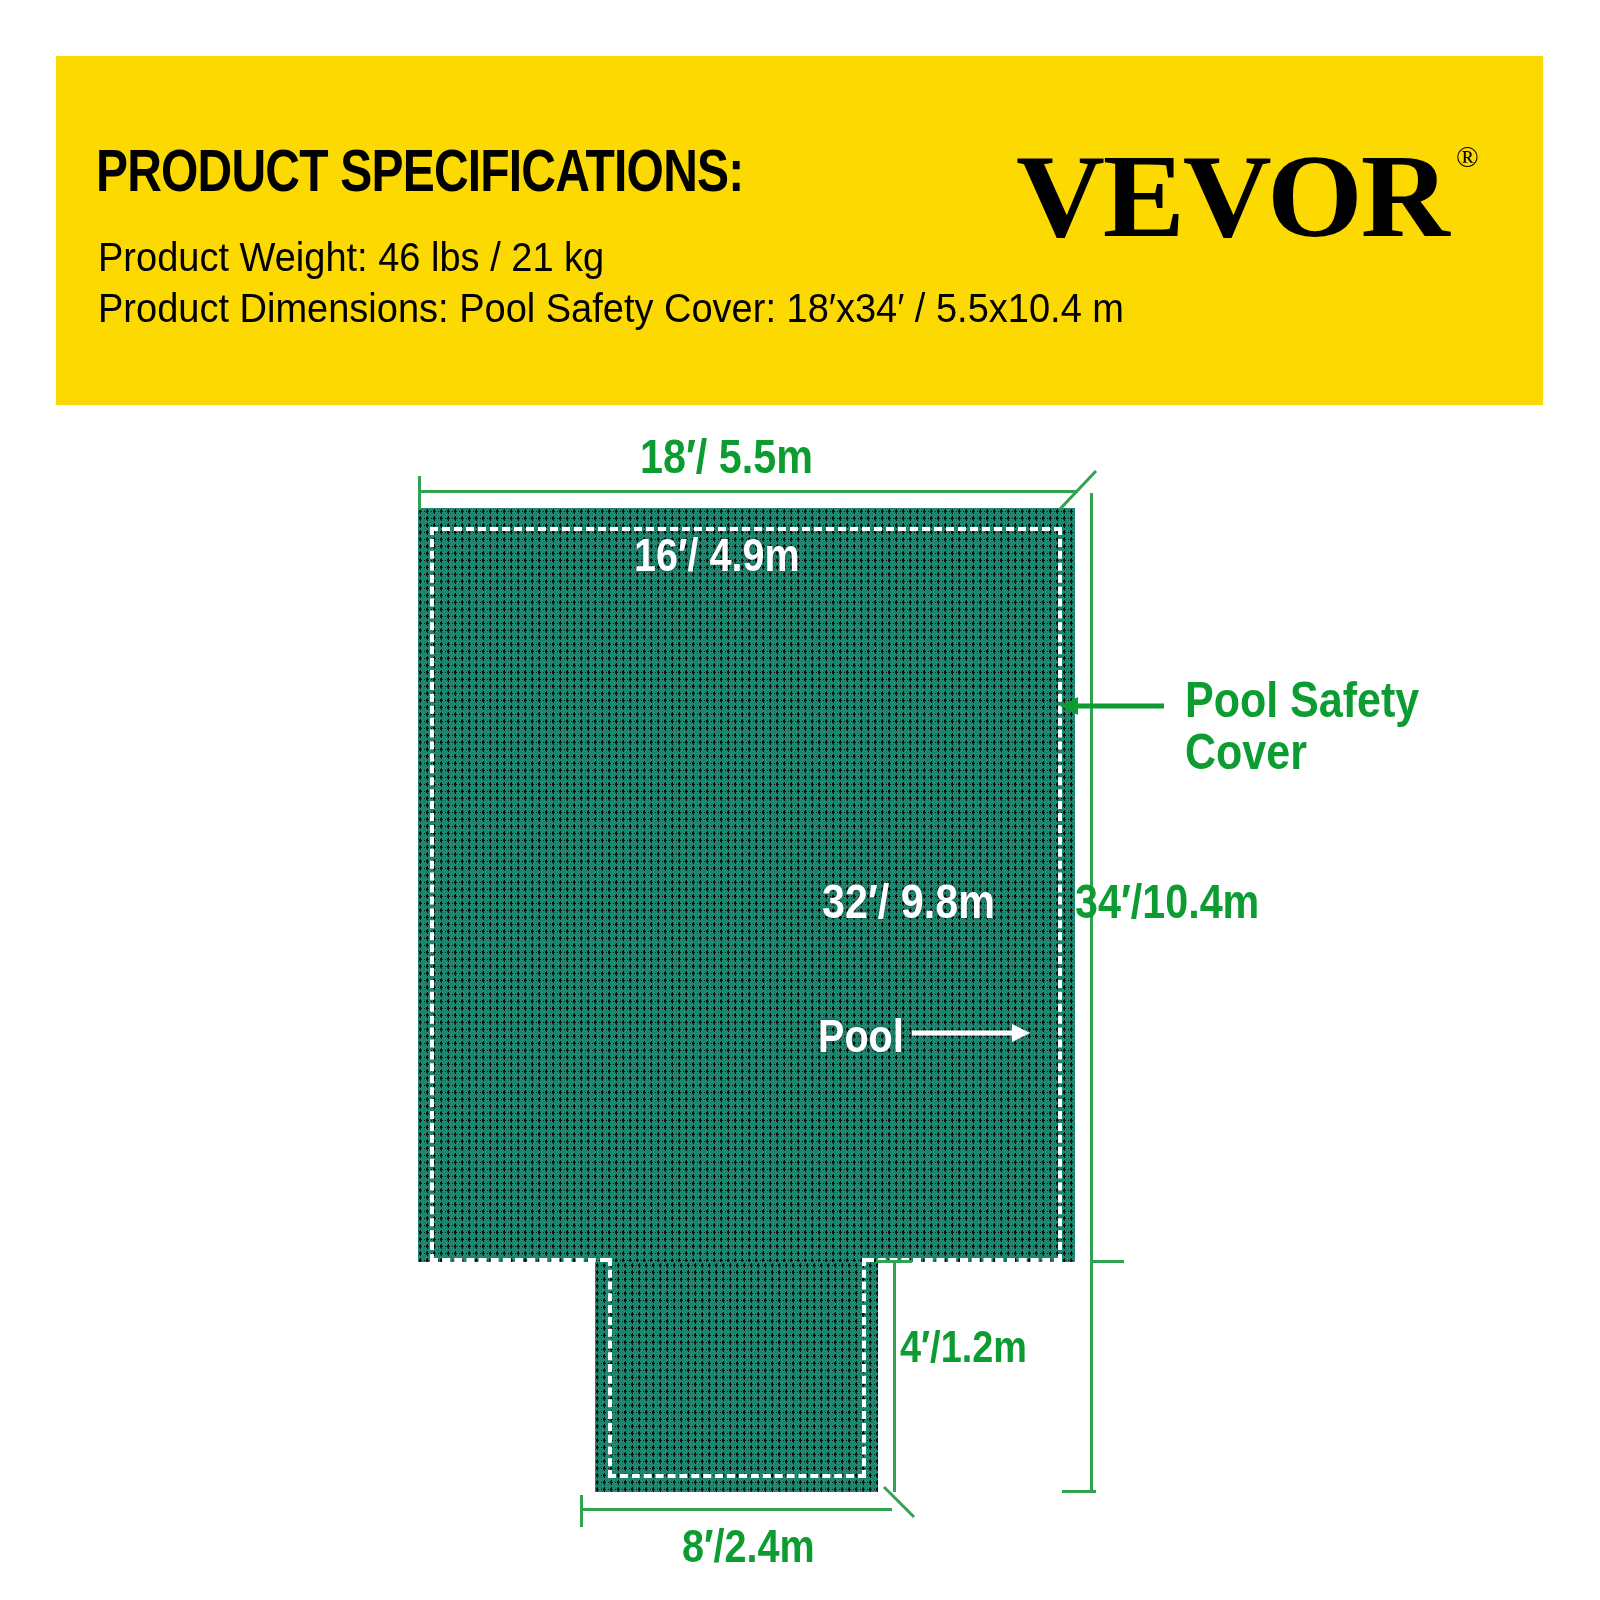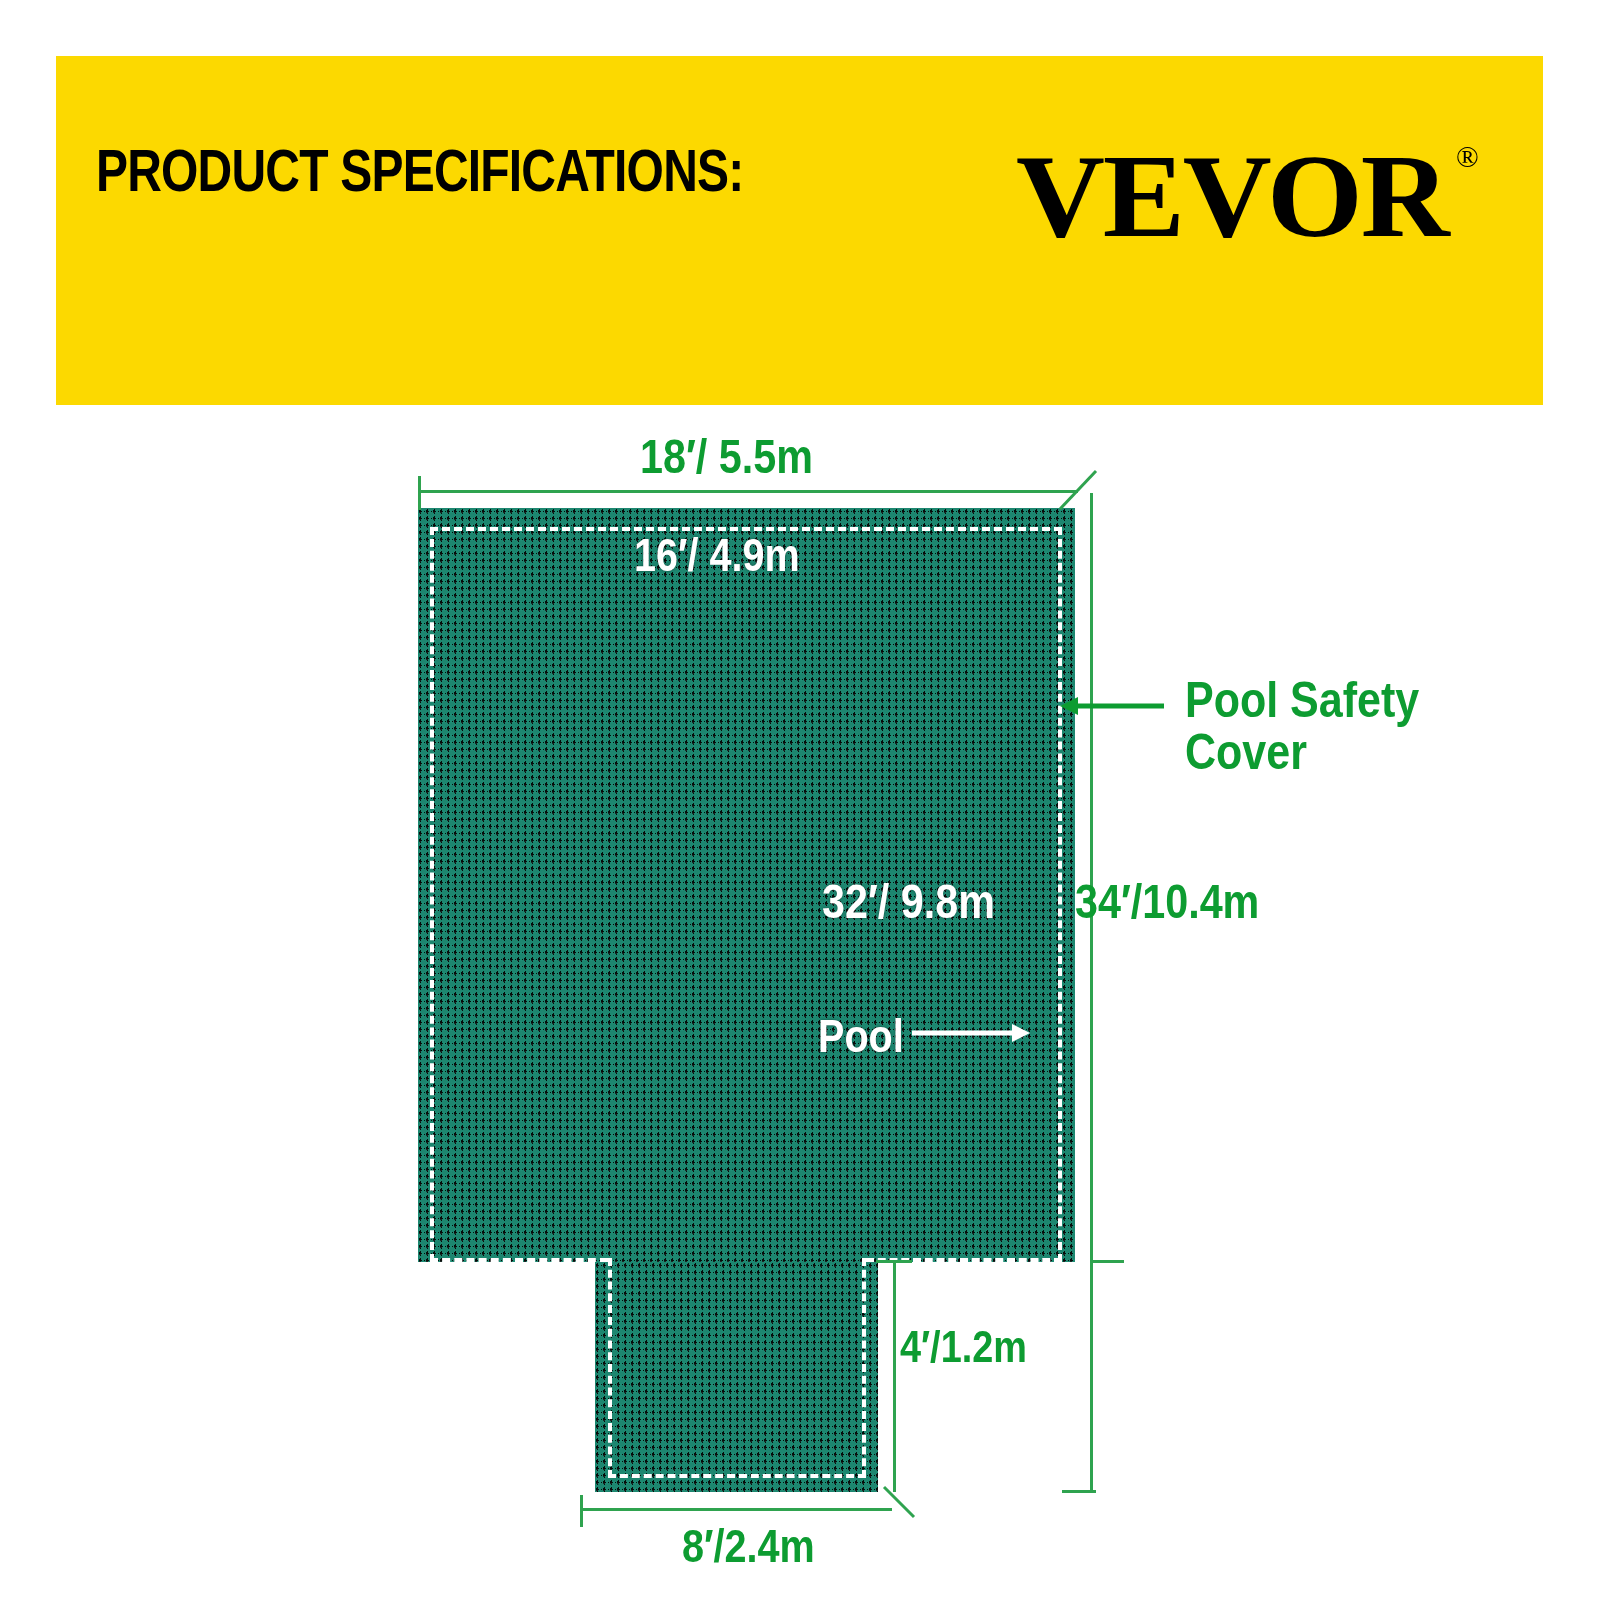--- a/index.html
+++ b/index.html
@@ -64,20 +64,24 @@
           transform:scaleX(0.86);transform-origin:left top;}
   svg{position:absolute;overflow:visible;}
 </style>
 </head>
 <body>
 
 <div id="banner">
 
   <div id="spec-title">PRODUCT SPECIFICATIONS:</div>
 
+  <div id="spec-lines">
+    <div class="spec-line">Product Weight: 46 lbs / 21 kg</div>
+    <div class="spec-line">Product Dimensions: Pool Safety Cover: 18′x34′ / 5.5x10.4 m</div>
+  </div>
 
   <div id="brand">VEVOR</div>
   <div id="brand-reg">®</div>
 </div>
 
 <div id="diagram">
 
   <div class="mesh" id="cover-body"></div>
   <div class="mesh" id="cover-tab"></div>
 

